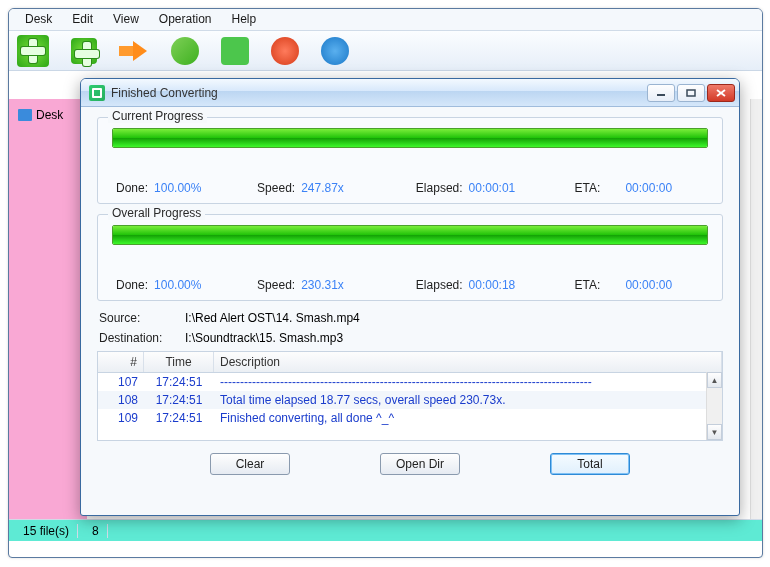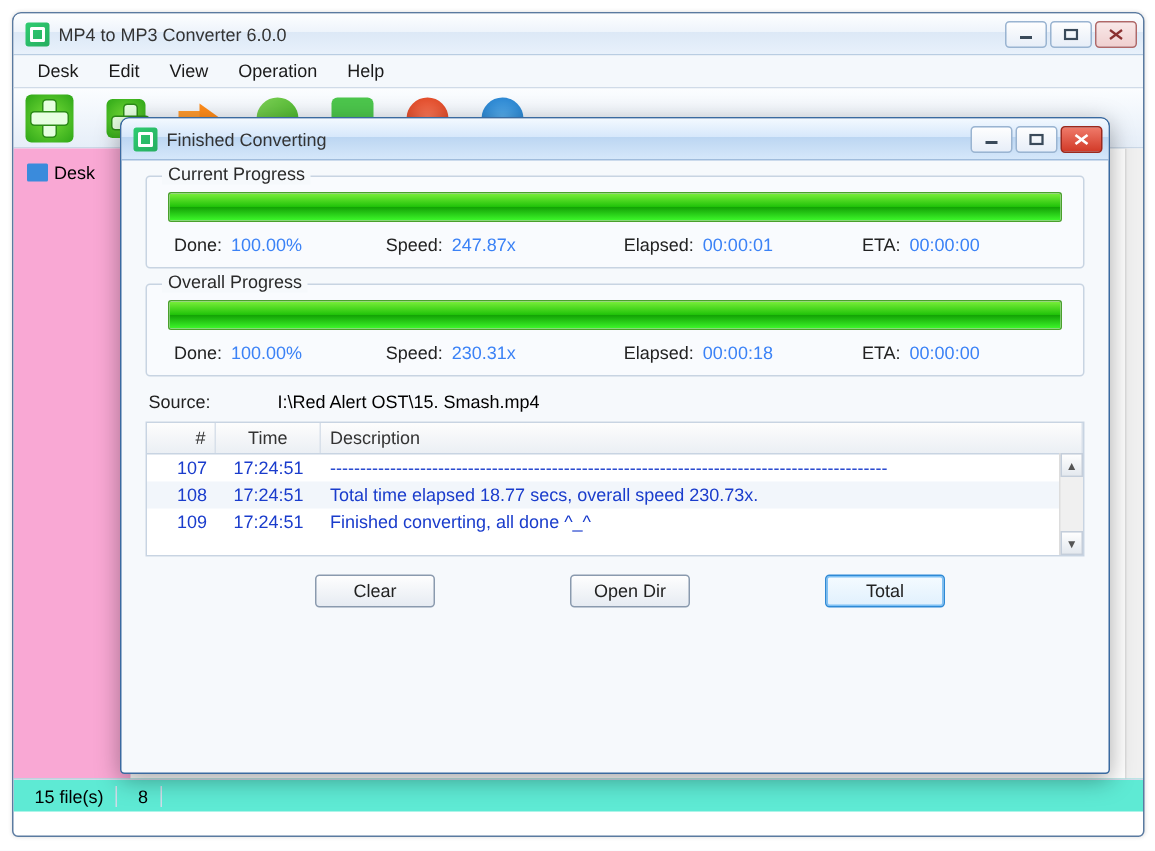--- a/index.html
+++ b/index.html
@@ -48,22 +48,22 @@
 .dialog .win-btn.close svg{stroke:#fff;}
 .dialog-body{padding:10px 16px 0;}
 
 .group { border:1px solid #c8d4e2; border-radius:3px; margin-bottom:10px; padding:10px 14px 8px; position:relative; background:#f9fbfe;}
 .group-label{position:absolute;top:-9px;left:10px;background:#f6f9fc;padding:0 4px;color:#2a2a2a;}
 .progress{height:20px;border:1px solid #4aa02c;background:linear-gradient(#e0ffd0,#c8f8b0);border-radius:2px;overflow:hidden;margin-bottom:8px;}
 .progress-bar{height:100%;background:linear-gradient(#7aee3a,#22c40a 48%,#14a306 52%,#3df82a);}
 .stats{display:flex;padding:0 4px;}
 .stat-lbl{color:#222;}
 .stat-val{color:#3b82f6;margin-left:6px;}
-.stats > div{display:flex;}
-.s1{width:24%;} .s2{width:27%;} .s3{width:27%;} .s4{width:22%;}
+.stats > div{display:flex;margin-top:25px;}
+.s1{width:24%;} .s2{width:27%;} .s3{width:27%;} .s4{width:22%;gap:19px;}
 
 .fileinfo{display:flex;margin:6px 0;padding-left:2px;}
 .fileinfo .k{width:86px;color:#222;}
 
 .log{border:1px solid #c8d4e2;background:#fff;height:90px;position:relative;margin-top:4px;}
 .log-head{display:flex;background:linear-gradient(#fdfdfd,#ebeff4);border-bottom:1px solid #c8d4e2;}
 .log-head div{padding:3px 6px;border-right:1px solid #d8e0ea;color:#333;}
 .lc1{width:46px;text-align:right;} .lc2{width:70px;text-align:center;} .lc3{flex:1;}
 .log-body{height:60px;overflow:hidden;}
 .log-row{display:flex;color:#1a3ccc;}
@@ -74,42 +74,20 @@
 .scroll-dn{position:absolute;bottom:0;left:0;right:0;}
 
 .btn-row{display:flex;justify-content:center;gap:70px;margin-top:12px;}
 .btn{width:80px;height:22px;border:1px solid #8a9aae;border-radius:3px;background:linear-gradient(#fefefe,#e6ebf2);display:flex;align-items:center;justify-content:center;color:#222;margin-left:20px;}
 .btn.primary{border-color:#2e8ad6;box-shadow:0 0 0 1px #7ec1f5 inset;background:linear-gradient(#f5fbff,#e0f0fd);}
 </style>
 </head>
 <body>
 
 <div class="main-window">
-  <div class="titlebar">
-    <div class="app-icon"></div>
-    <div class="title-text">MP4 to MP3 Converter 6.0.0</div>
-    <div class="win-btns">
-      <div class="win-btn">
-          <svg width="10" height="8">
-            <line x1="1" y1="6" x2="9" y2="6" stroke="#3a4a5a" stroke-width="2"></line>
-          </svg>
-        </div>
-      <div class="win-btn">
-          <svg width="10" height="8">
-            <rect x="1" y="1" width="8" height="6" fill="none" stroke="#3a4a5a" stroke-width="1.5"></rect>
-          </svg>
-        </div>
-      <div class="win-btn close">
-          <svg width="10" height="8">
-            <line x1="1" y1="1" x2="9" y2="7" stroke="#8a3030" stroke-width="1.5"></line>
-            <line x1="9" y1="1" x2="1" y2="7" stroke="#8a3030" stroke-width="1.5"></line>
-          </svg>
-        </div>
-    </div>
-  </div>
   <div class="menubar">
     <div class="menu-item">Desk</div>
     <div class="menu-item">Edit</div>
     <div class="menu-item">View</div>
     <div class="menu-item">Operation</div>
     <div class="menu-item">Help</div>
   </div>
   <div class="toolbar">
     <div class="tb-icon plus-icon"></div>
     <div class="tb-icon plus-icon plus-small"></div>
@@ -202,21 +180,25 @@
           </div>
         <div class="s4">
             <span class="stat-lbl">ETA:</span>
             <span class="stat-val">00:00:00</span>
           </div>
       </div>
     </div>
 
     <div class="fileinfo">
       <div class="k">Source:</div>
-      <div>I:\Red Alert OST\15. Smash.mp4</div>
+      <div>I:\Red Alert OST\14. Smash.mp4</div>
+    </div>
+    <div class="fileinfo">
+      <div class="k">Destination:</div>
+      <div>I:\Soundtrack\15. Smash.mp3</div>
     </div>
 
     <div class="log">
       <div class="log-head">
         <div class="lc1">#</div>
         <div class="lc2">Time</div>
         <div class="lc3">Description</div>
       </div>
       <div class="log-body">
         <div class="log-row">

